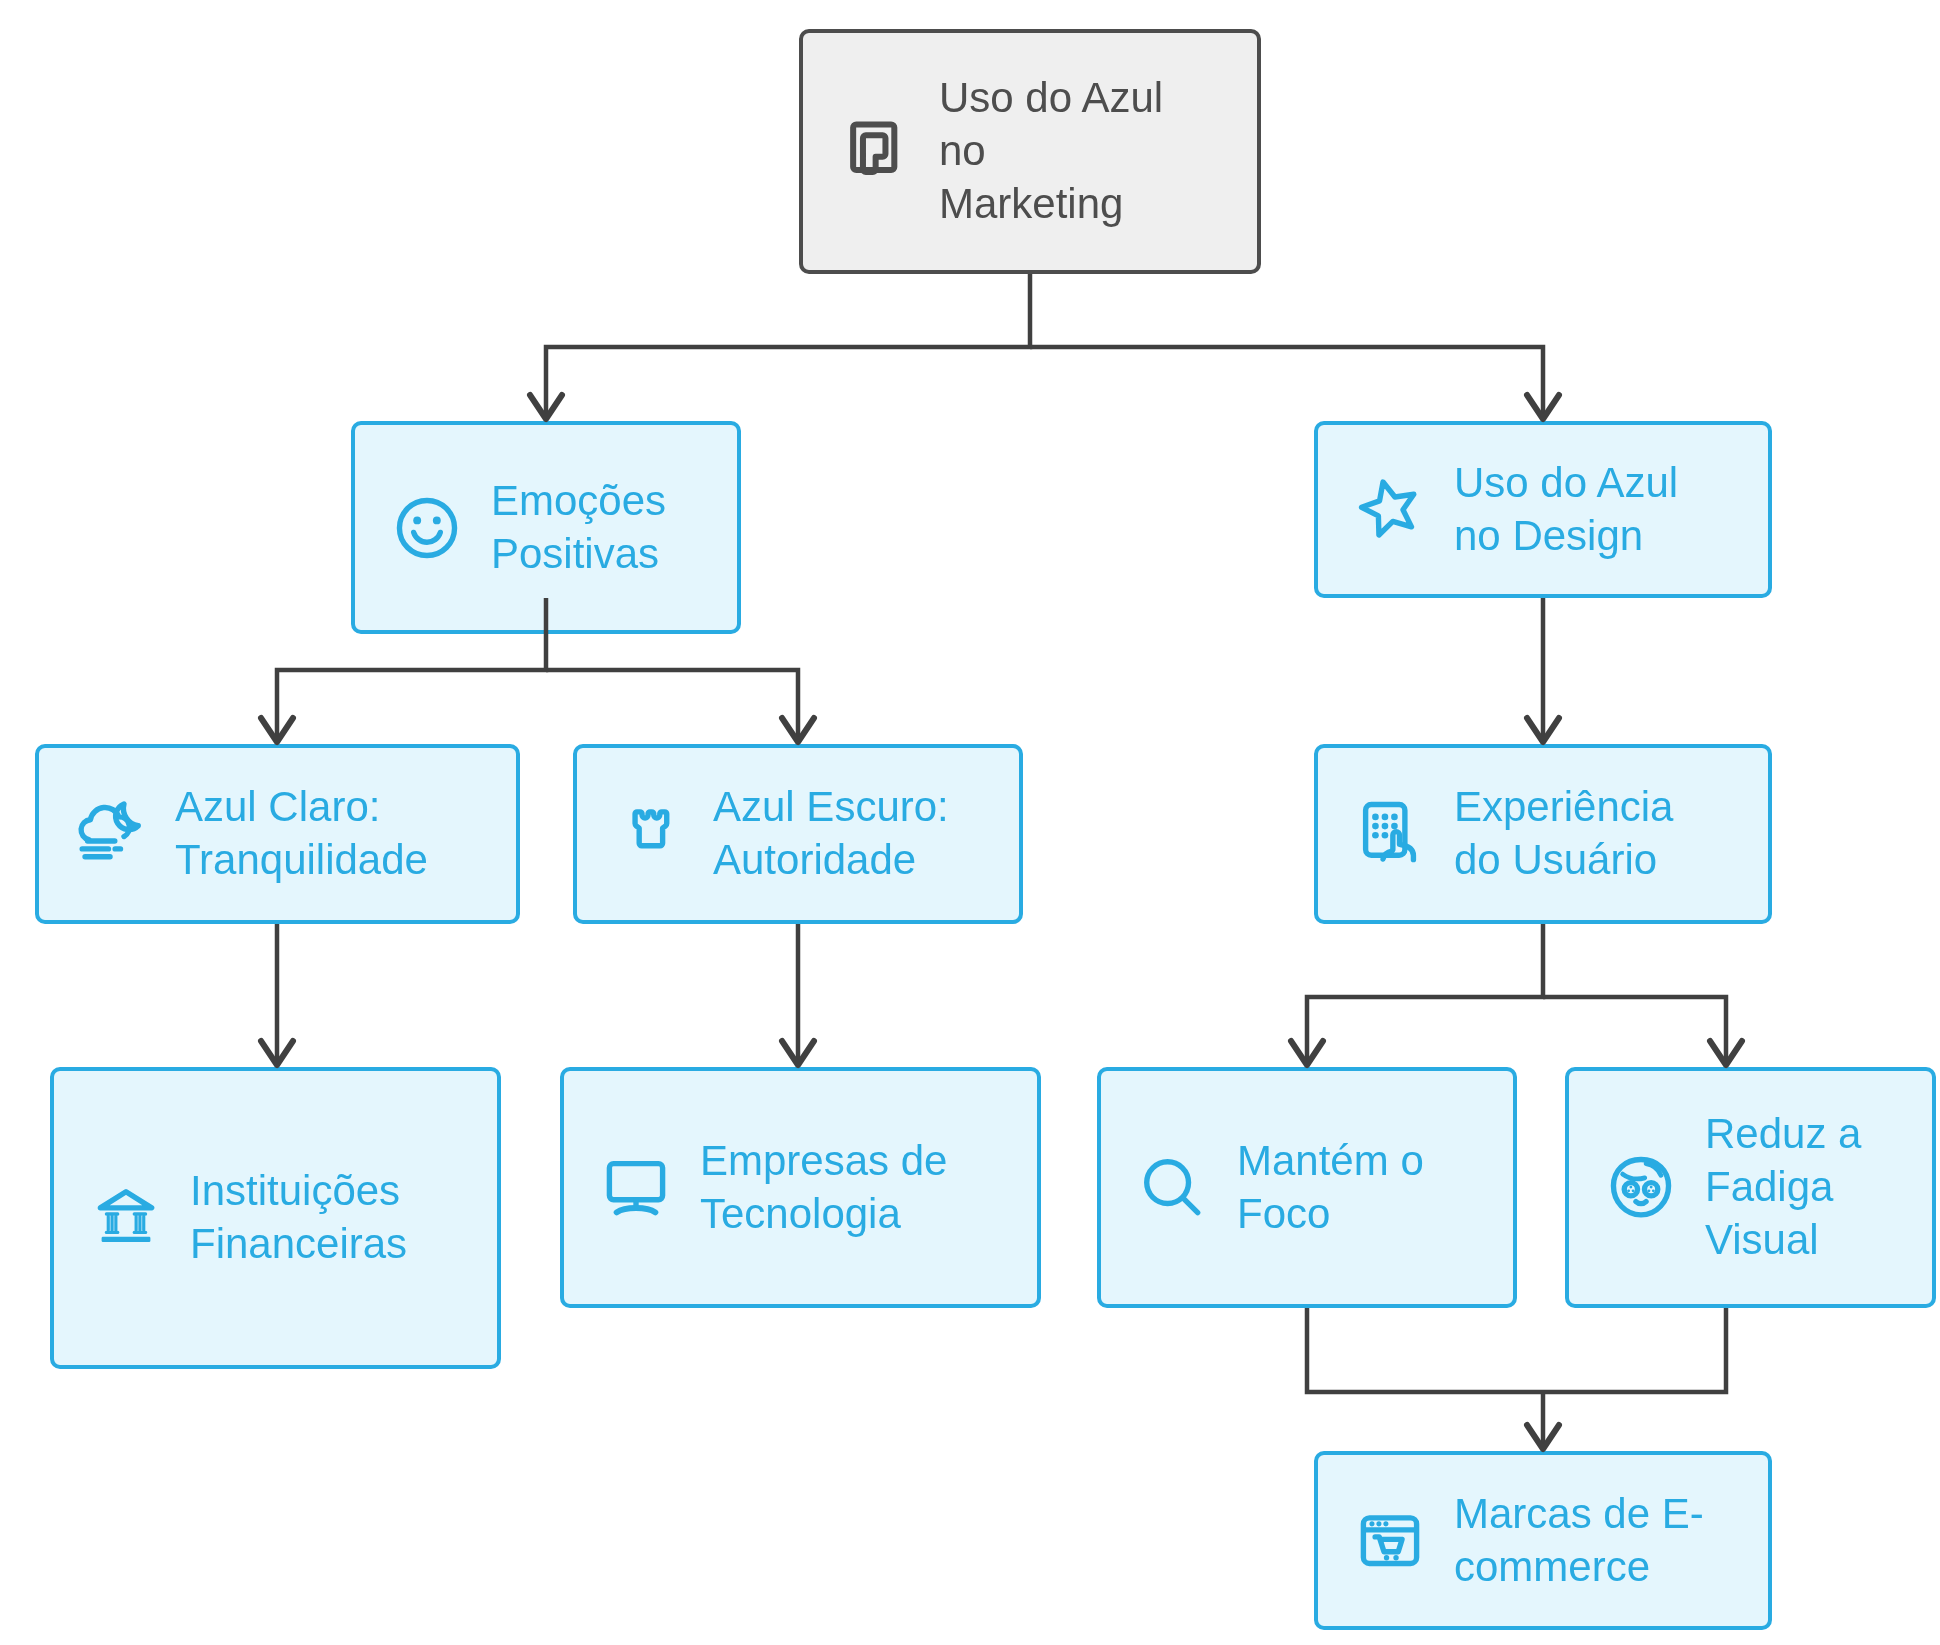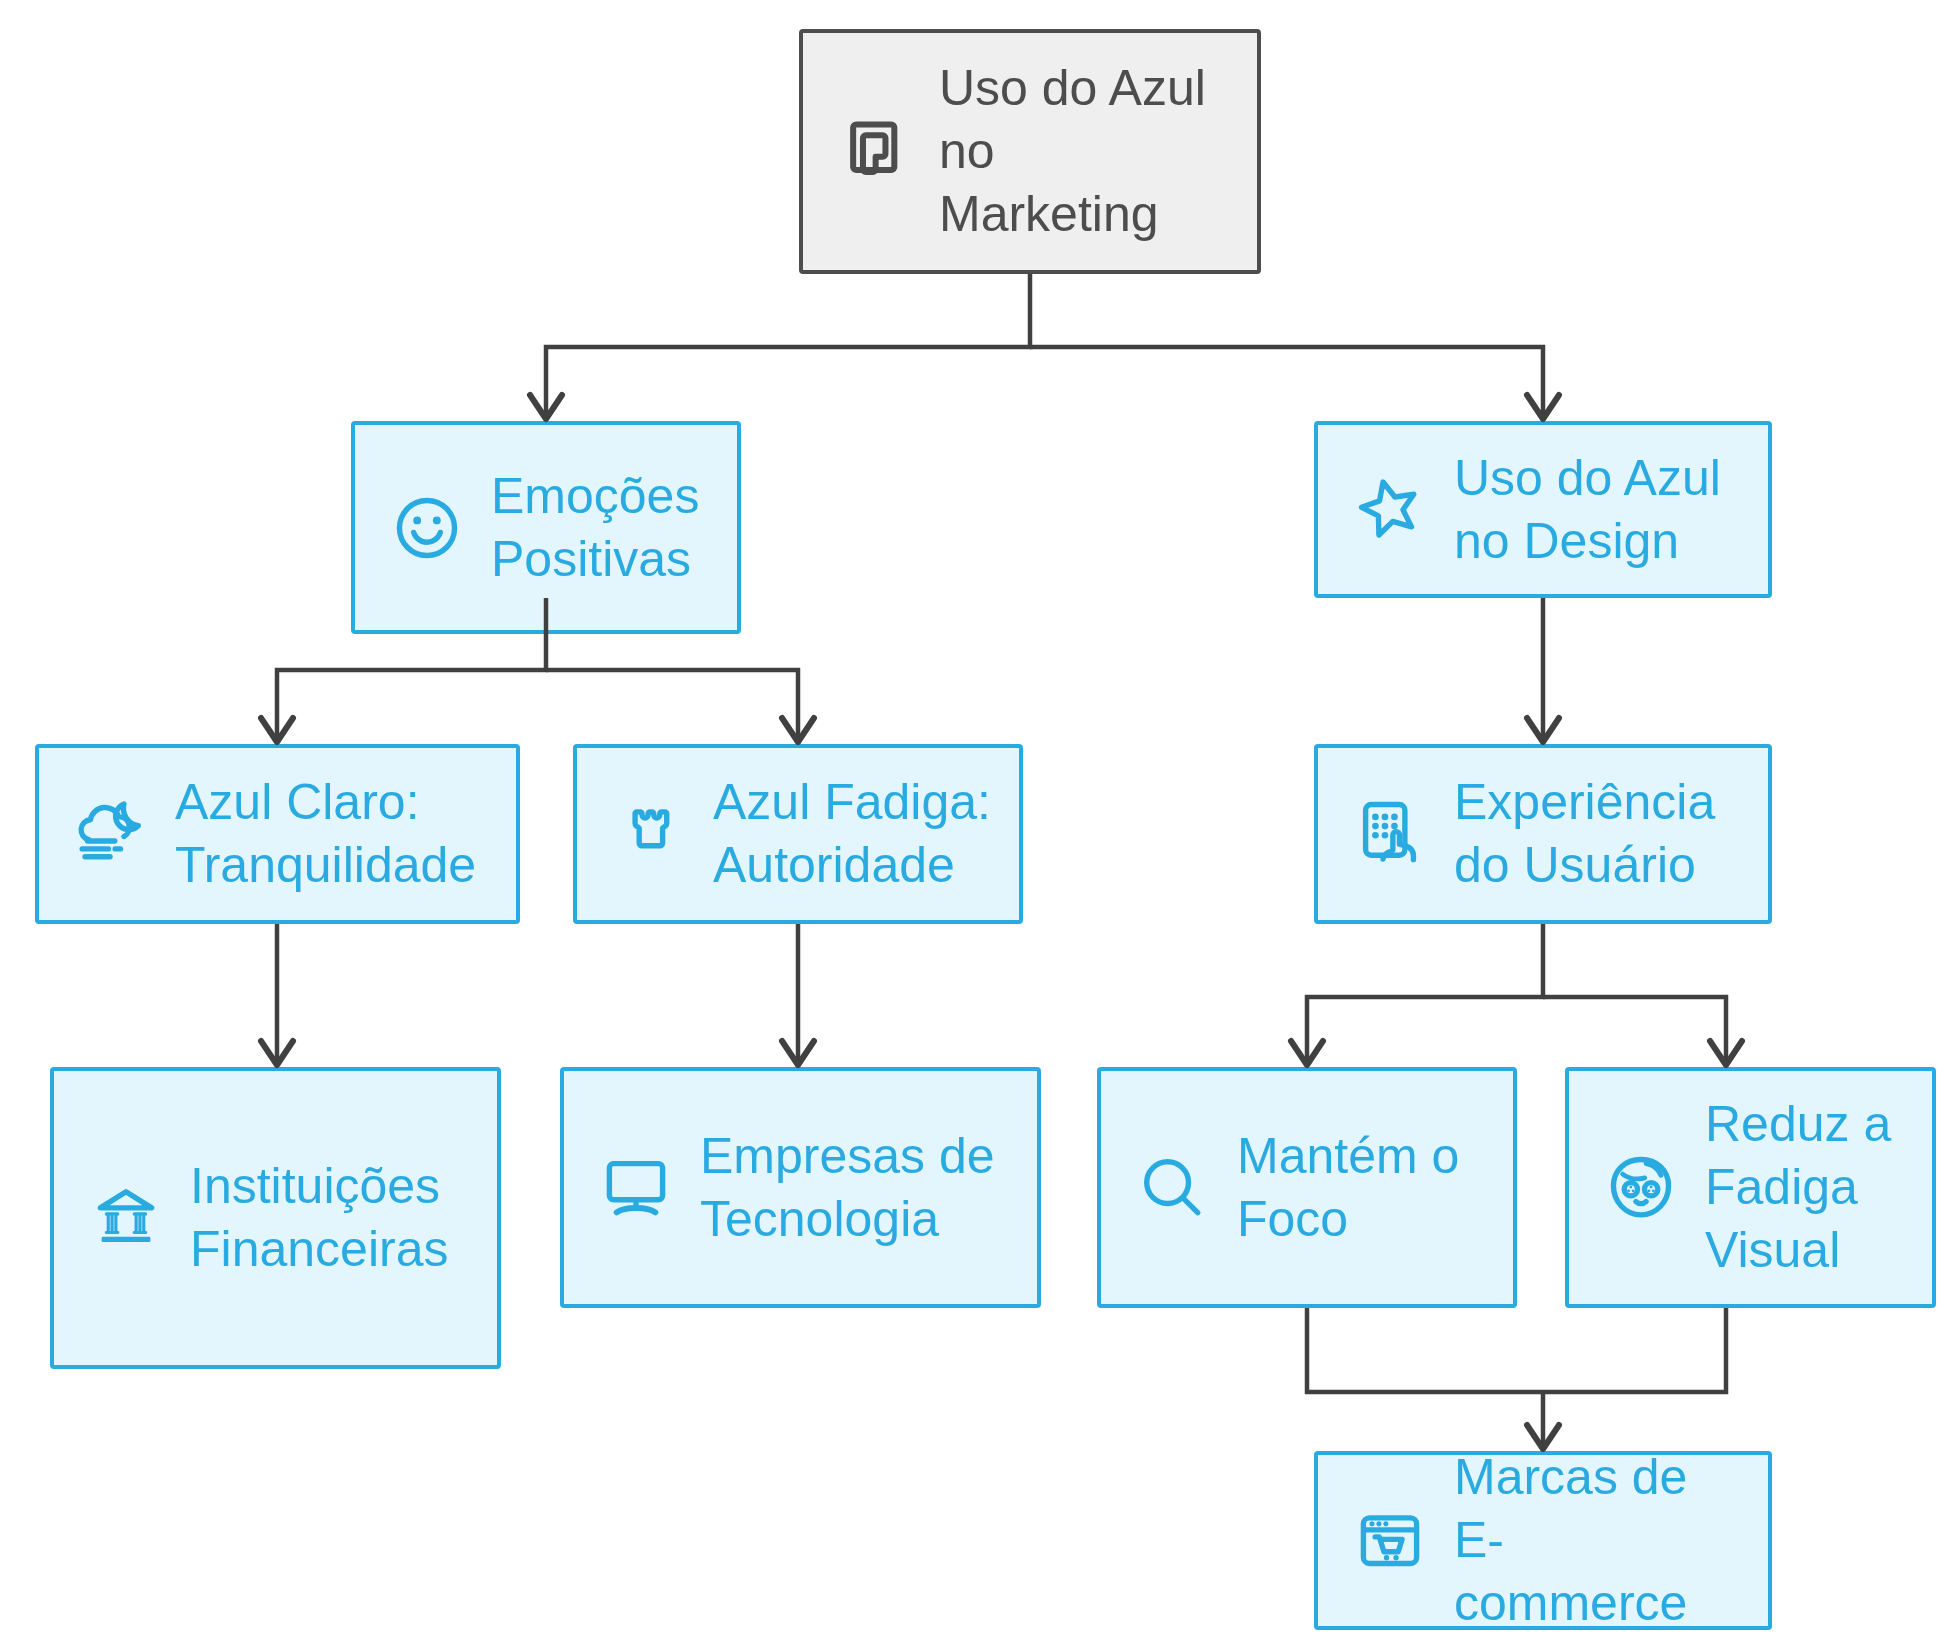--- a/index.html
+++ b/index.html
@@ -21,23 +21,23 @@
   .edge { stroke: #404040; stroke-width: 4.5; fill: none; }
   .node {
     position: absolute;
     box-sizing: border-box;
     display: flex;
     align-items: center;
     gap: 26px;
     padding: 0 18px 0 34px;
     background: #e4f6fd;
     border: 4px solid #29abe2;
-    border-radius: 4px;
+    border-radius: 10px;
     color: #29abe2;
-    font-size: 50px;
+    font-size: 42px;
     line-height: 1.26;
     z-index: 1;
   }
   .node.root {
     background: #efefef;
     border-color: #4d4d4d;
     color: #4d4d4d;
   }
   .label { white-space: pre-line; }
   .icon { flex: 0 0 auto; display: block; }
@@ -124,21 +124,21 @@
     <span class="label">Azul Claro:
 Tranquilidade</span>
   </div>
 
   <div class="node" style="left:573px; top:744px; width:450px; height:180px;">
     <span class="icon">
       <svg viewBox="0 0 24 24">
         <path d="M7.6 5.6a.6.6 0 0 1 .6-.6h1a.6.6 0 0 1 .6.6v.4a.95.95 0 0 0 1.9 0v-.4a.6.6 0 0 1 .6-.6h.6a.6.6 0 0 1 .6.6v.4a.95.95 0 0 0 1.9 0v-.4a.6.6 0 0 1 .6-.6h1a.6.6 0 0 1 .6.6v3.1a.9.9 0 0 1-.35.7l-.95.75v4.75a.8.8 0 0 1-.8.8H9.7a.8.8 0 0 1-.8-.8v-4.75l-.95-.75a.9.9 0 0 1-.35-.7z"></path>
       </svg>
     </span>
-    <span class="label">Azul Fadiga:
+    <span class="label">Azul Escuro:
 Autoridade</span>
   </div>
 
   <div class="node" style="left:1314px; top:744px; width:458px; height:180px;">
     <span class="icon">
       <svg viewBox="0 0 24 24">
         <rect x="4.3" y="2.7" width="12.4" height="16" rx="1.8"></rect>
         <circle class="f" cx="7.4" cy="6.6" r="1.05"></circle>
           <circle class="f" cx="10.4" cy="6.6" r="1.05"></circle>
           <circle class="f" cx="13.4" cy="6.6" r="1.05"></circle>

